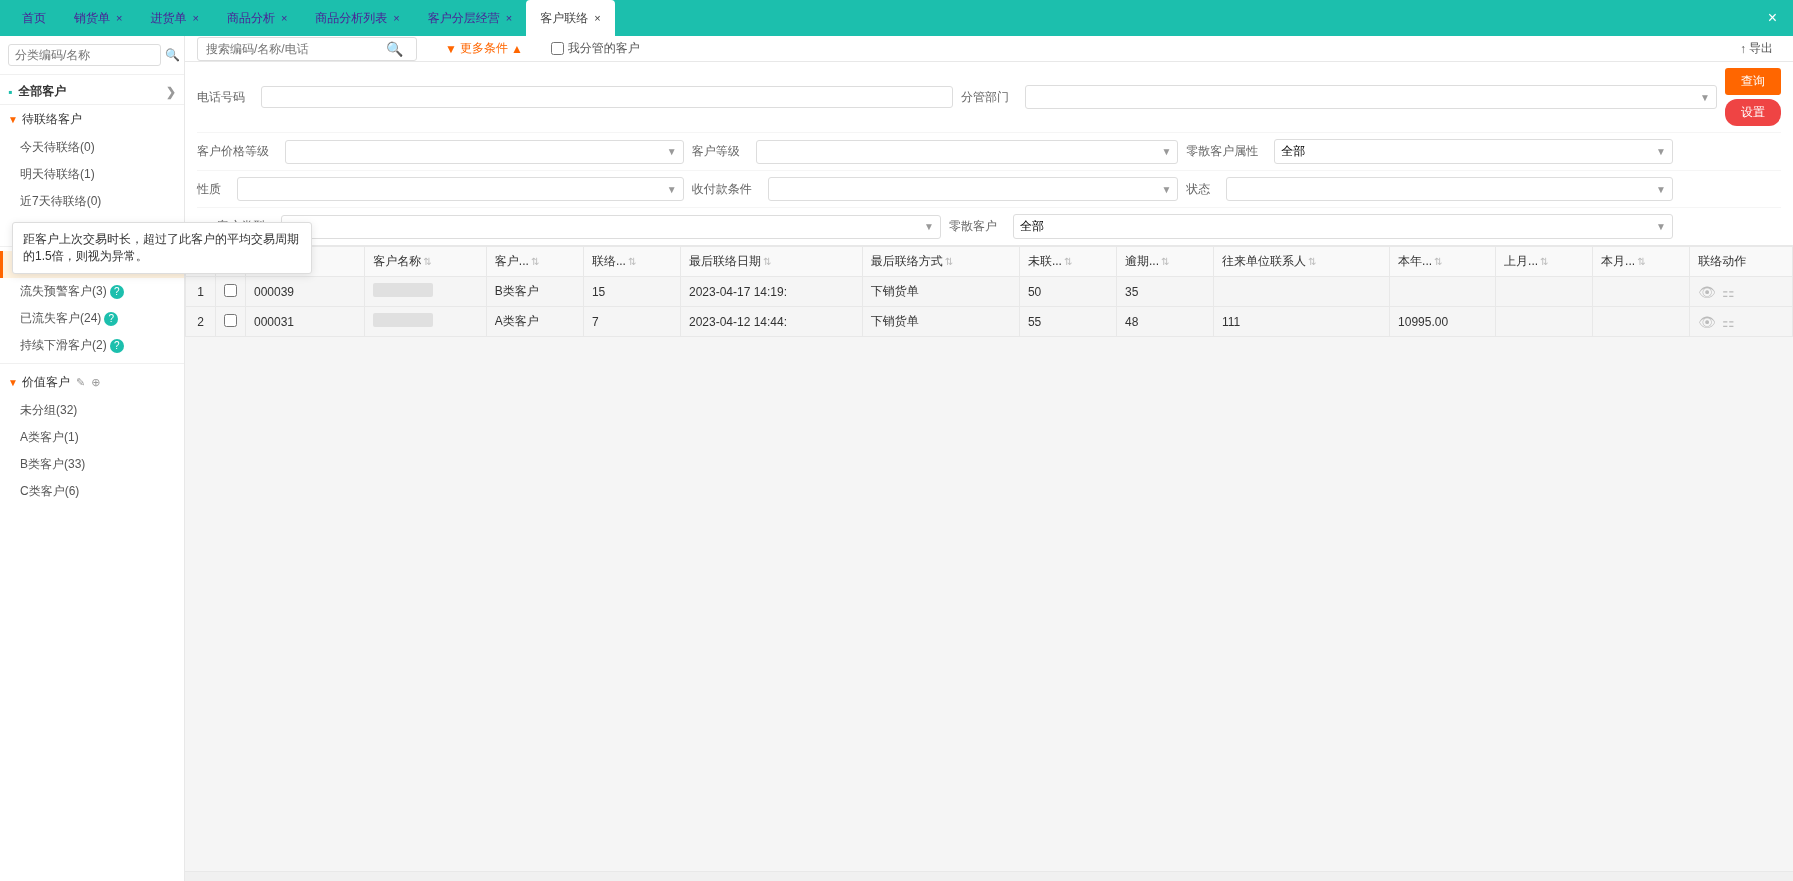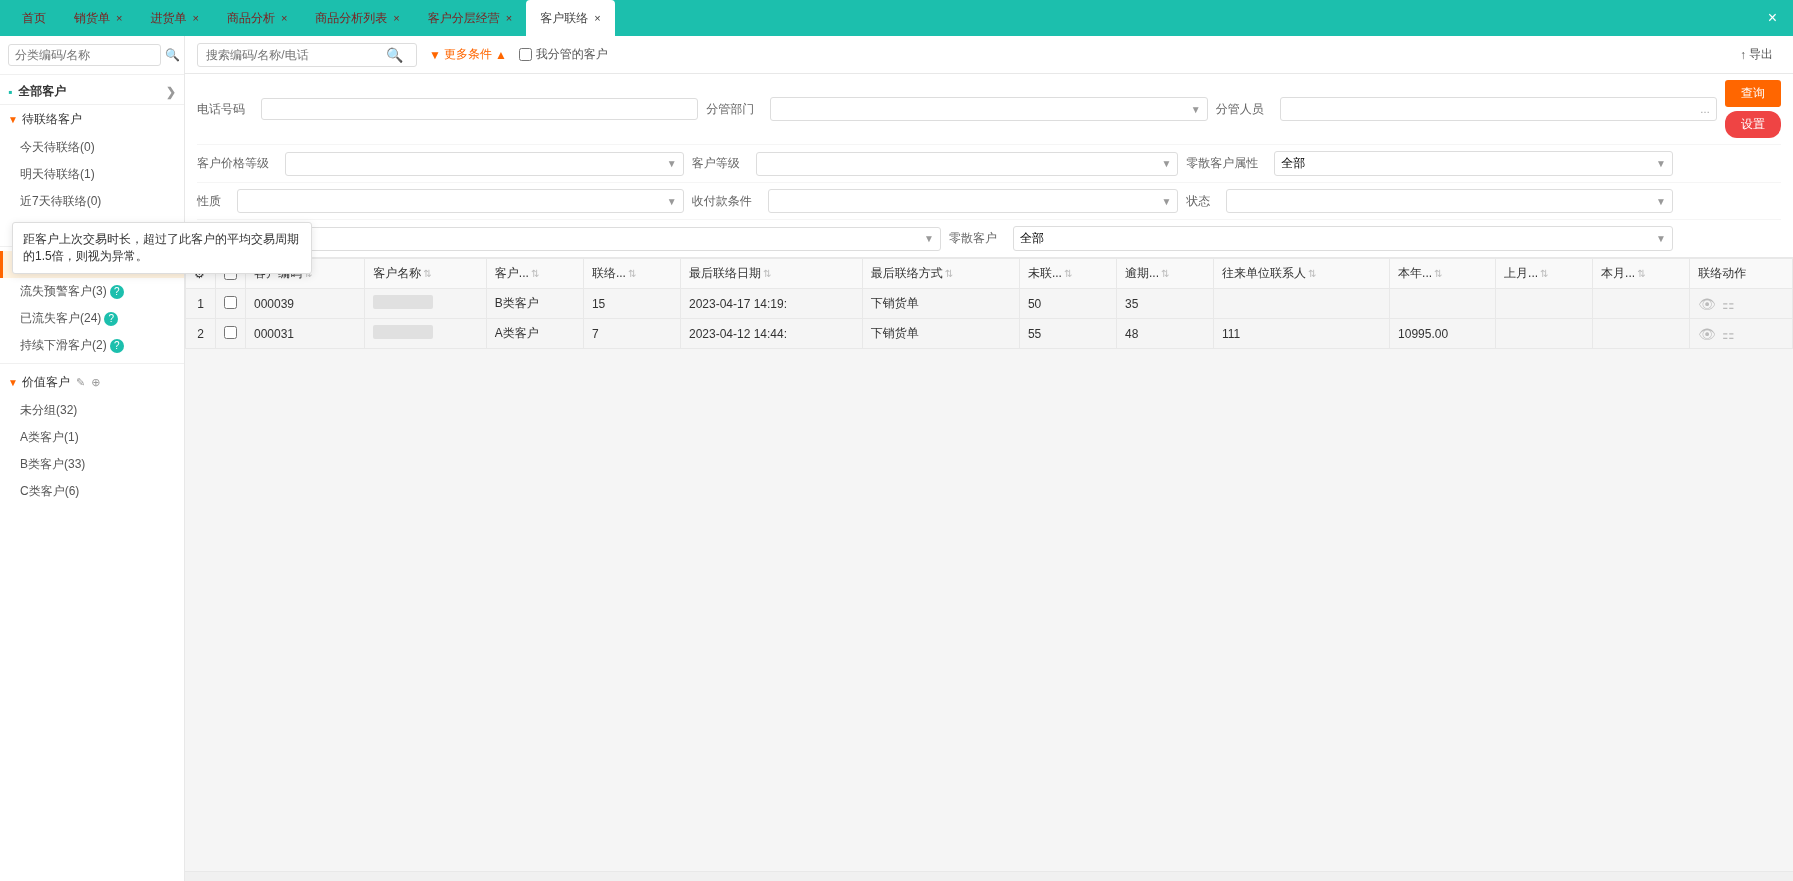--- a/index.html
+++ b/index.html
@@ -7,21 +7,21 @@
 
     
     .top-nav {
       display: flex; align-items: center;
       background: #1cbfad;
       height: 36px; padding: 0 8px;
       color: white;
     }
     .top-nav .nav-item {
       padding: 0 14px; height: 36px; line-height: 36px;
-      cursor: pointer; color: #7f1d1d; font-size: 13px;
+      cursor: pointer; color: #4c1d95; font-size: 13px;
       display: flex; align-items: center; gap: 4px;
       white-space: nowrap;
     }
     .top-nav .nav-item.active {
       background: white; color: #404040; border-radius: 4px 4px 0 0;
     }
     .top-nav .nav-item .close-x {
       font-size: 11px; color: inherit; margin-left: 2px;
     }
     .top-nav .spacer { flex: 1; }
@@ -90,22 +90,22 @@
       box-shadow: 0 2px 8px rgba(0,0,0,0.1);
     }
 
     
     .content-area {
       flex: 1; display: flex; flex-direction: column; overflow: hidden;
     }
 
     
     .top-toolbar {
-      display: flex; align-items: center; padding: 6px 12px;
-      background: white; border-bottom: 1px solid #e8e8e8; gap: 4px;
+      display: flex; align-items: center; padding: 0 12px;
+      background: white; border-bottom: 1px solid #e8e8e8; gap: 20px;
     }
     .search-input-wrap {
       display: flex; align-items: center;
       border: 1px solid #ddd; border-radius: 3px;
       padding: 3px 8px; background: white; width: 220px;
     }
     .search-input-wrap input {
       border: none; outline: none; font-size: 12px; width: 180px;
     }
     .search-input-wrap .si { color: #f60; font-size: 14px; cursor: pointer; }
@@ -366,27 +366,20 @@
       <div style="display:flex; align-items:center; padding:6px 0; border-bottom:1px solid #f5f5f5; gap:8px;">
         <div class="filter-item">
           <span class="filter-label">电话号码</span>
           <input class="filter-input" type="text" style="">
         </div>
         <div class="filter-item">
           <span class="filter-label">分管部门</span>
           <div class="filter-select">
             <span></span>
               <span class="arrow-down">▼</span>
-          </div>
-        </div>
-        <div class="filter-item">
-          <span class="filter-label">分管人员</span>
-          <div class="filter-select">
-            <span></span>
-              <span class="arrow-down">…</span>
           </div>
         </div>
         <div style="display:flex;gap:4px;flex-direction:column;">
           <button class="btn-query">查询</button>
           <button class="btn-settings">设置</button>
         </div>
       </div>
 
       <div style="display:flex; align-items:center; padding:6px 0; border-bottom:1px solid #f5f5f5; gap:8px;">
         <div class="filter-item">

